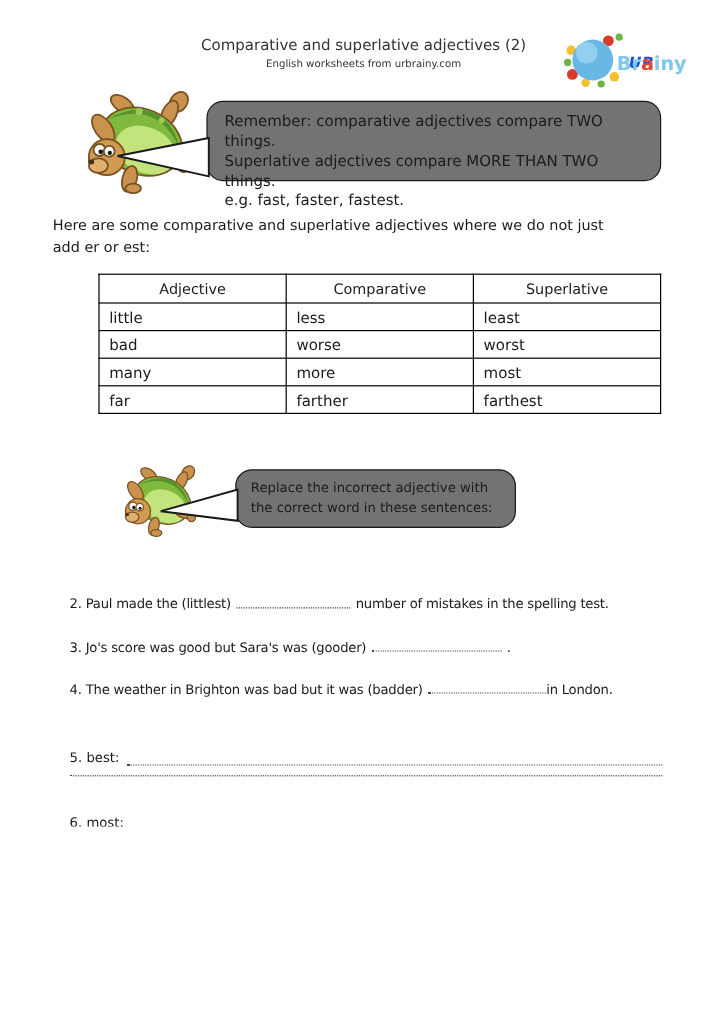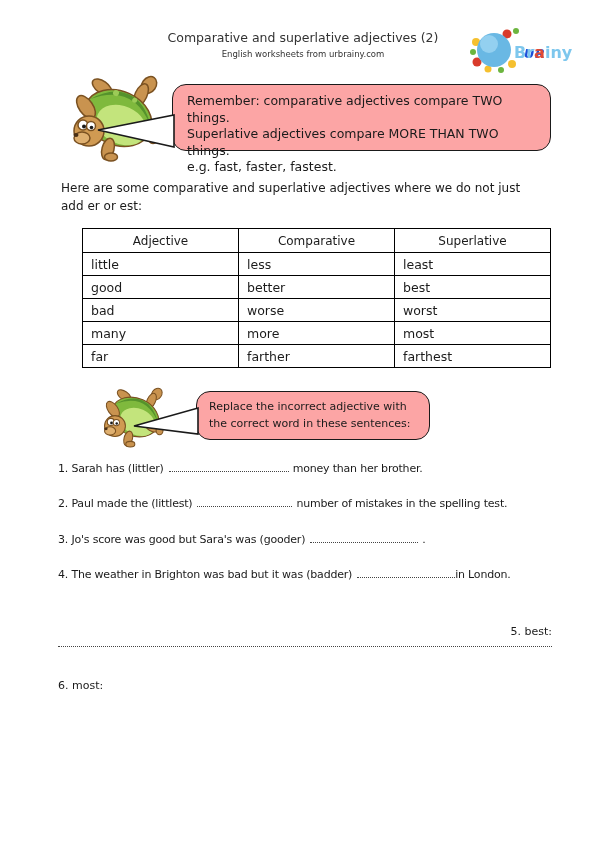--- a/index.html
+++ b/index.html
@@ -11,28 +11,28 @@
   .title{position:absolute;top:30px;left:0;width:606px;text-align:center;font-size:12.5px;color:#333;}
   .subtitle{position:absolute;top:49px;left:0;width:606px;text-align:center;font-size:8.5px;color:#333;}
   .logo{position:absolute;left:468px;top:26px;width:112px;height:48px;}
   .logo-ur{position:absolute;left:56px;top:20px;font-size:13px;font-weight:bold;color:#1d4ed8;letter-spacing:.5px;font-style:italic;}
   .logo-brainy{position:absolute;left:46px;top:17px;font-size:16px;font-weight:bold;color:#7ec7ed;}
   .logo-brainy .red{color:#e04a33;}
   
   .mascot1{position:absolute;left:56px;top:74px;width:112px;height:88px;}
   .mascot2{position:absolute;left:92px;top:386px;width:78px;height:62px;}
   
-  .bubble{position:absolute;background:#fca5a5;border:1.6px solid #1a1a1a;border-radius:14px;box-sizing:border-box;}
+  .bubble{position:absolute;background:#737373;border:1.6px solid #1a1a1a;border-radius:14px;box-sizing:border-box;}
   .bubble1{left:172px;top:84px;width:379px;height:67px;padding:8px 14px;font-size:12.5px;line-height:16.6px;}
   .bubble2{left:196px;top:391px;width:234px;height:49px;padding:7px 12px;font-size:11px;line-height:16.5px;}
   .tail{position:absolute;}
   .tail1{left:96px;top:110px;width:80px;height:42px;}
   .tail2{left:132px;top:404px;width:68px;height:34px;}
   
-  .intro{position:absolute;left:61px;top:179px;width:520px;font-size:12px;line-height:18px;}
+  .intro{position:absolute;left:44px;top:179px;width:520px;font-size:12px;line-height:18px;}
   
   table.adj{position:absolute;left:82px;top:228px;width:469px;border-collapse:collapse;table-layout:fixed;}
   table.adj th{border:1.4px solid #000;height:21px;font-size:12px;font-weight:normal;}
   table.adj td{border:1.4px solid #000;height:22px;font-size:12.5px;padding:0 0 0 8px;}
   
   .q{position:absolute;left:58px;white-space:nowrap;font-size:11px;letter-spacing:-0.2px;}
   .q .blank{display:inline-block;border-bottom:1.5px dotted #444;height:11px;vertical-align:baseline;margin:0 4px 0 5px;}
   .q .blank.tight{margin-right:0;}
   
   .wprompt{position:absolute;left:58px;top:598px;font-size:12px;}
@@ -119,25 +119,20 @@
         <th>Superlative</th>
       </tr>
     </thead>
     <tbody>
       <tr>
         <td>little</td>
         <td>less</td>
         <td>least</td>
       </tr>
       <tr>
-        <td>good</td>
-        <td>better</td>
-        <td>best</td>
-      </tr>
-      <tr>
         <td>bad</td>
         <td>worse</td>
         <td>worst</td>
       </tr>
       <tr>
         <td>many</td>
         <td>more</td>
         <td>most</td>
       </tr>
       <tr>
@@ -174,39 +169,35 @@
   </svg>
 
   <div class="bubble bubble2">
     <div>Replace the incorrect adjective with</div>
     <div>the correct word in these sentences:</div>
   </div>
   <svg class="tail tail2" viewBox="0 0 68 34">
     <polygon points="2,22 66,4 66,30" fill="#ffffff" stroke="#1a1a1a" stroke-width="1.6"></polygon>
   </svg>
 
-  <div class="q" style="top:460px;">
-    <span>1.</span>
-    <span>Sarah has (littler)</span><span class="blank" style="width:120px;"></span><span>money than her brother.</span>
-  </div>
   <div class="q" style="top:495px;">
     <span>2.</span>
     <span>Paul made the (littlest)</span><span class="blank" style="width:95px;"></span><span>number of mistakes in the spelling test.</span>
   </div>
   <div class="q" style="top:531px;">
     <span>3.</span>
     <span>Jo's score was good but Sara's was (gooder)</span><span class="blank" style="width:108px;"></span><span>.</span>
   </div>
   <div class="q" style="top:566px;">
     <span>4.</span>
     <span>The weather in Brighton was bad but it was (badder)</span><span class="blank tight" style="width:98px;"></span><span>in London.</span>
   </div>
 
 
-  <div class="witem" style="top:625px;flex-direction:column;">
+  <div class="witem" style="top:625px;">
     <span class="wlabel"><span>5.</span> <span>best:</span></span>
     <span class="leader"></span>
   </div>
   <div class="dotline" style="top:646px;"></div>
 
   <div class="witem" style="top:679px;">
     <span class="wlabel"><span>6.</span> <span>most:</span></span>
     <span class="leader"></span>
   </div>
   <div class="dotline" style="top:700px;"></div>

